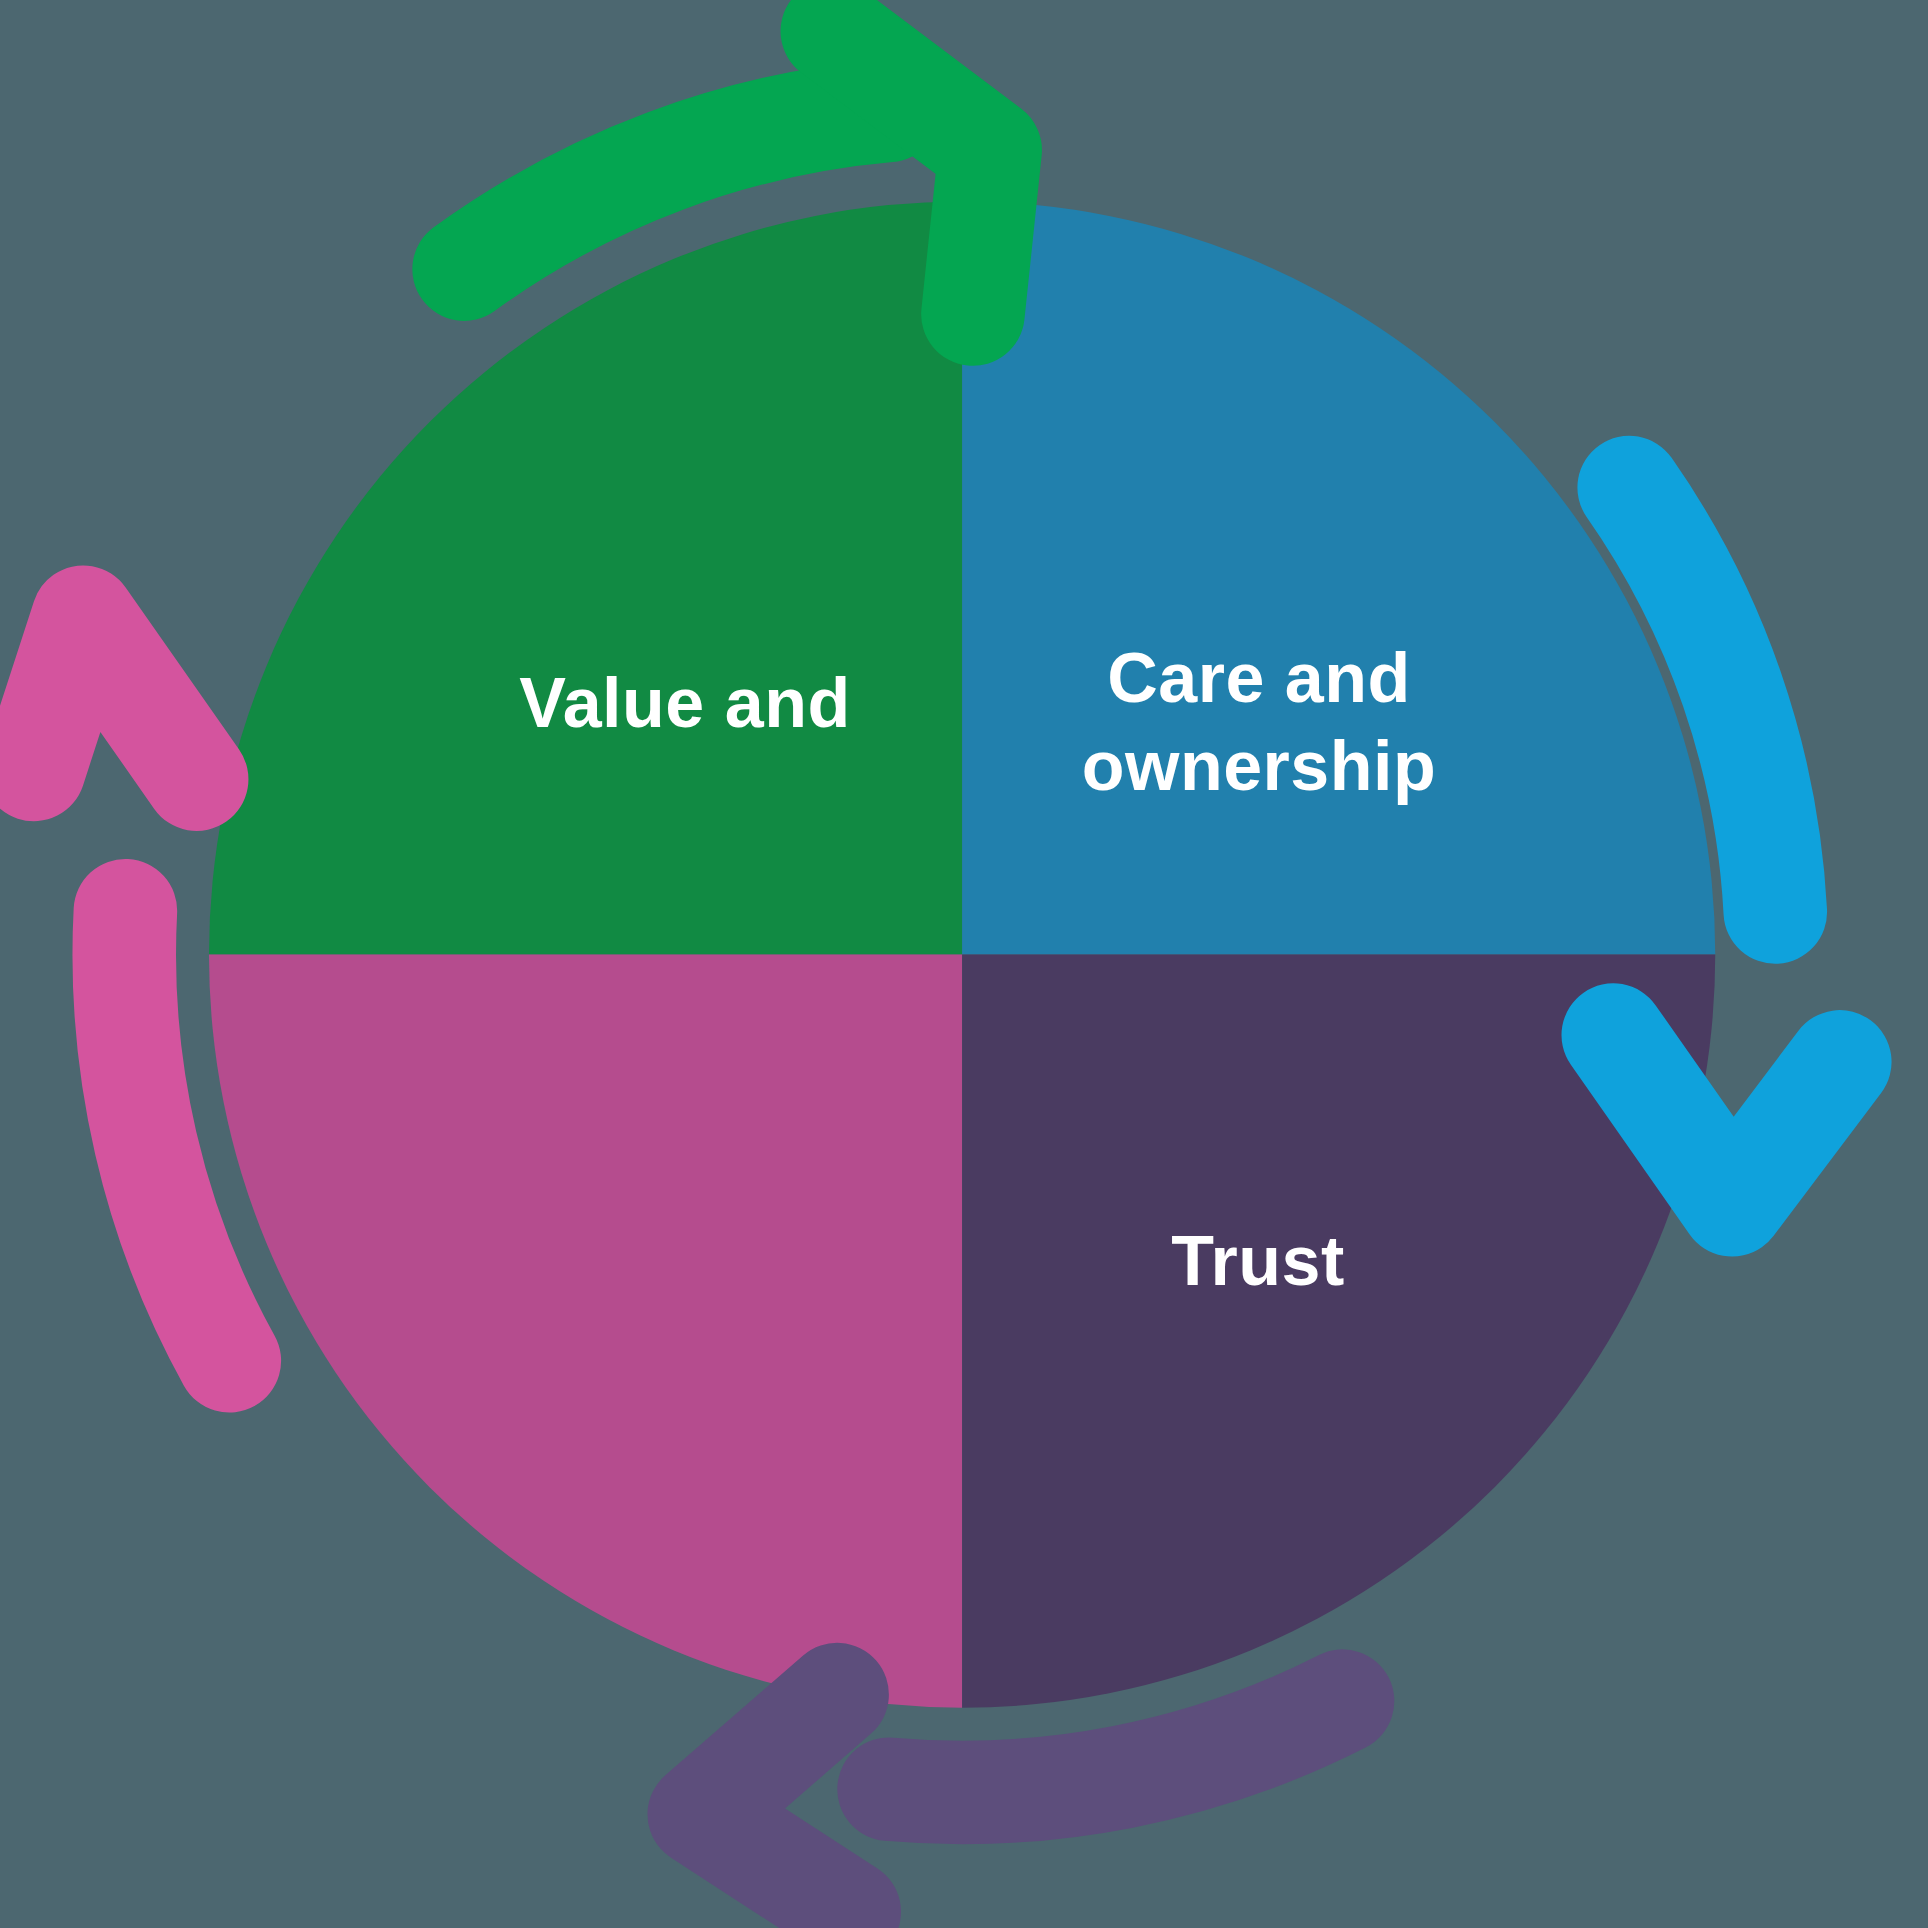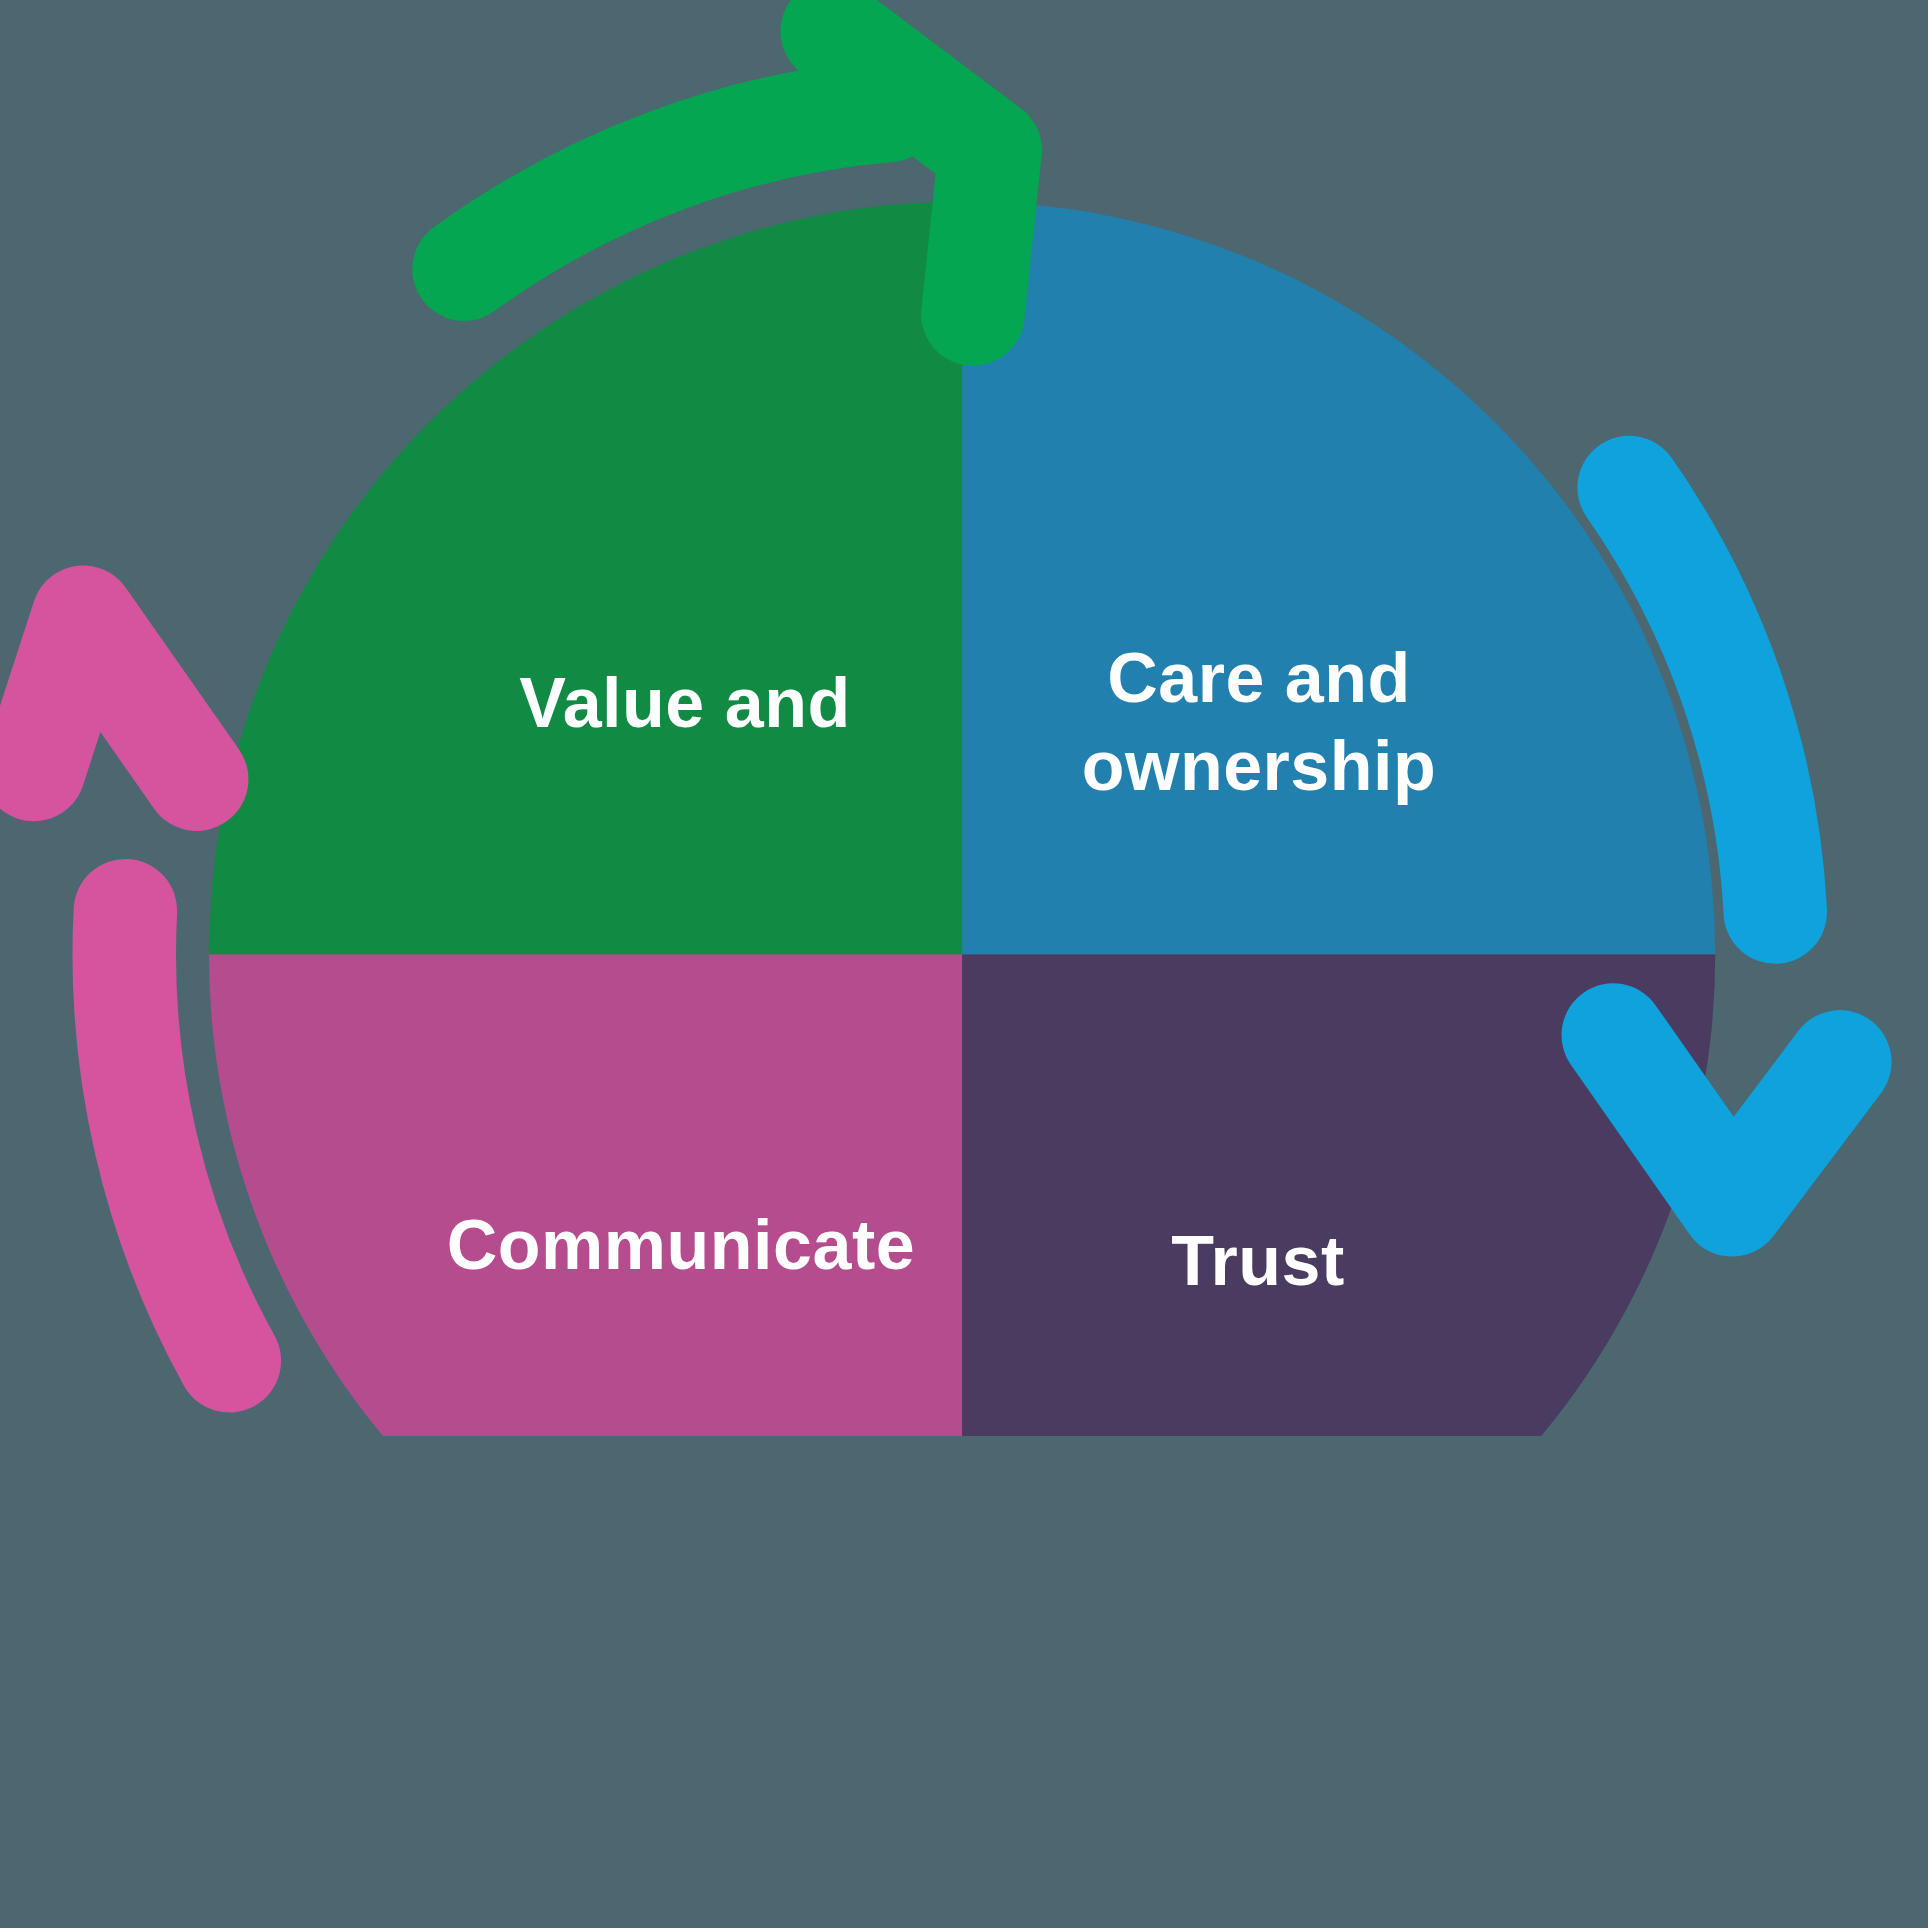--- a/index.html
+++ b/index.html
@@ -6,21 +6,21 @@
     margin: 0;
     padding: 0;
     width: 1928px;
     height: 1928px;
     overflow: hidden;
     font-family: "Liberation Sans", sans-serif;
   }
   .stage {
     position: relative;
     width: 1928px;
-    height: 1436px;
+    height: 1928px;
     overflow: hidden;
   }
   .stage svg {
     position: absolute;
     left: 0;
     top: 0;
   }
   .quad-label {
     position: absolute;
     transform: translate(-50%, -50%);
@@ -64,21 +64,20 @@
   <div class="quad-label" style="left:685px; top:703px;">
     <div class="label-line">Value and</div>
   </div>
 
   <div class="quad-label" style="left:1259px; top:722px;">
     <div class="label-line">Care and</div>
     <div class="label-line">ownership</div>
   </div>
 
   <div class="quad-label" style="left:681px; top:1245px;">
-    <div class="label-line">Communicate</div>
   </div>
 
   <div class="quad-label" style="left:1258px; top:1261px;">
     <div class="label-line">Trust</div>
 
   </div>
 </div>
 
 
 </body></html>

